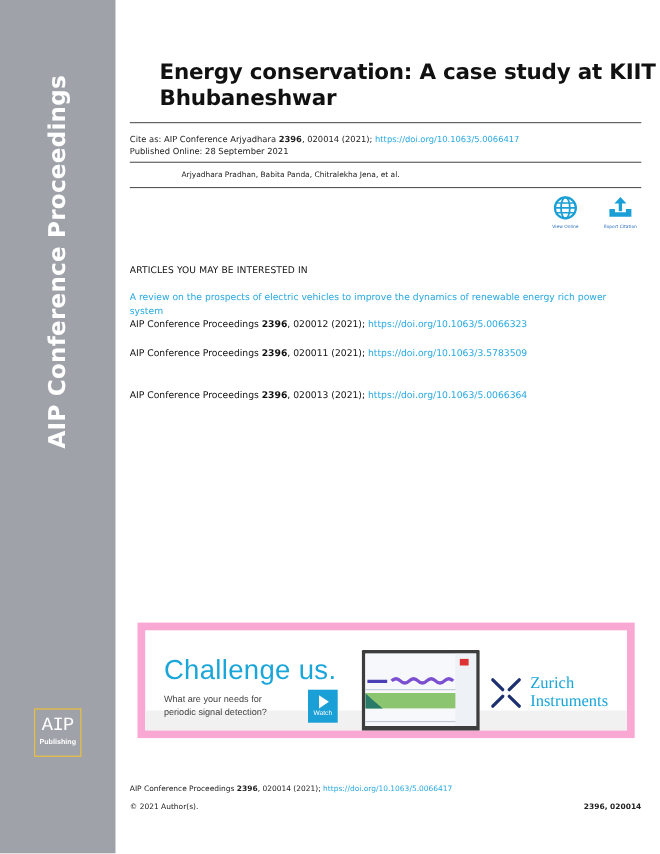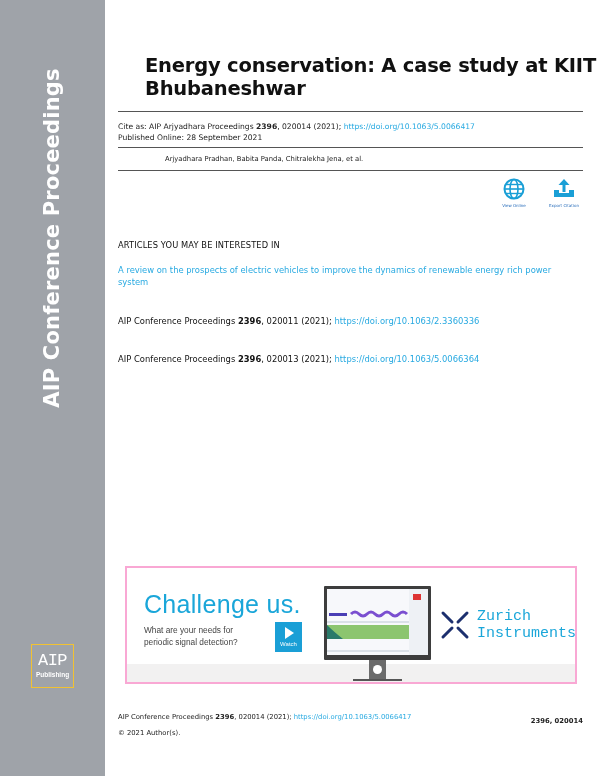--- a/index.html
+++ b/index.html
@@ -24,55 +24,55 @@
 
   .icon-btn { position: absolute; width: 40px; text-align: center; }
   .icon-btn svg { display: block; margin: 0 auto; }
   .icon-label { font-size: 4px; color: #2a6ebb; margin-top: 3px; white-space: nowrap; }
 
   .section-head { position: absolute; left: 0; top: 240px; font-size: 8.3px; font-weight: normal; color: #111; letter-spacing: 0.1px; }
   .article { position: absolute; left: 0; width: 465px; }
   .article-title { font-size: 8.4px; line-height: 12px; color: #27a9e1; }
   .article-cite { font-size: 8.4px; line-height: 12px; color: #111; white-space: nowrap; }
 
-  .ad { position: absolute; left: 125px; top: 566px; width: 452px; height: 118px; border: 2px solid #f9a8d4; background: #fff; overflow: hidden; }
+  .ad { position: absolute; left: 125px; top: 566px; width: 452px; height: 105px; border: 7px solid #f9a8d4; background: #fff; overflow: hidden; }
   .ad-floor { position: absolute; left: 0; bottom: 0; width: 100%; height: 18px; background: #f2f1f1; }
   .ad-headline { position: absolute; left: 17px; top: 22px; font-size: 25px; color: #1aa6d9; font-family: "Liberation Sans", sans-serif; letter-spacing: 0.3px; }
   .ad-sub { position: absolute; left: 17px; top: 56px; font-size: 8.3px; line-height: 12px; color: #444; font-family: "Liberation Sans", sans-serif; }
   .ad-watch { position: absolute; left: 148px; top: 54px; width: 27px; height: 30px; background: #1a9fd6; color: #fff; text-align: center; }
   .ad-watch .play { width: 0; height: 0; border-left: 9px solid #fff; border-top: 6px solid transparent; border-bottom: 6px solid transparent; margin: 5px auto 0 10px; }
   .ad-watch .w { font-size: 6px; margin-top: 2px; font-family: "Liberation Sans", sans-serif; }
   .monitor { position: absolute; left: 197px; top: 18px; width: 107px; height: 74px; background: #3d3d3d; border-radius: 1px; }
   .screen { position: absolute; left: 3px; top: 3px; width: 101px; height: 66px; background: #f5f7fa; overflow: hidden; }
   .stand { position: absolute; left: 242px; top: 92px; width: 17px; height: 20px; background: #6b6b6b; }
   .stand-hole { position: absolute; left: 246px; top: 97px; width: 9px; height: 9px; border-radius: 50%; background: #fff; }
   .stand-base { position: absolute; left: 226px; top: 111px; width: 49px; height: 2px; background: #555; }
   .zi-mark { position: absolute; left: 313px; top: 42px; }
-  .zi-text { position: absolute; left: 350px; top: 40px; font-size: 15px; line-height: 17px; color: #1aa6d9; font-family: Liberation Mono, monospace; }
+  .zi-text { position: absolute; left: 350px; top: 40px; font-size: 15px; line-height: 17px; color: #1aa6d9; font-family: Liberation Serif, serif; }
 
   .footer { position: absolute; left: 118px; width: 465px; font-size: 6.8px; color: #222; white-space: nowrap; }
-  .footer-right { position: absolute; right: 0; top: 4px; }
+  .footer-right { position: absolute; right: 0; top: 16px; }
 </style>
 </head>
 <body>
 
 <div class="sidebar">
   <div class="sidebar-title">AIP Conference Proceedings</div>
   <div class="aip-logo">
     <div class="big">AIP</div>
     <div class="small">Publishing</div>
   </div>
 </div>
 
 <div class="main">
   <div class="title">Energy conservation: A case study at KIIT Bhubaneshwar</div>
   <div class="rule" style="top:111px"></div>
 
   <div class="meta" style="top:121px">
-    <span>Cite as: AIP Arjyadhara Proceedings </span><b>2396</b><span>, 020014 (2021); </span><span class="link">https://doi.org/10.1063/5.0066417</span>
+    <span>Cite as: AIP Conference Arjyadhara </span><b>2396</b><span>, 020014 (2021); </span><span class="link">https://doi.org/10.1063/5.0066417</span>
   </div>
   <div class="meta" style="top:132px">Published Online: 28 September 2021</div>
   <div class="rule" style="top:147px"></div>
   <div class="authors">Arjyadhara Pradhan, Babita Panda, Chitralekha Jena, et al.</div>
   <div class="rule" style="top:170px"></div>
 
   <div class="icon-btn" style="left:376px; top:178px;">
     <svg width="22" height="22" viewBox="0 0 22 22">
       <circle cx="11" cy="11" r="9.5" fill="none" stroke="#1a9fd6" stroke-width="2"></circle>
       <ellipse cx="11" cy="11" rx="4" ry="9.5" fill="none" stroke="#1a9fd6" stroke-width="1.6"></ellipse>
@@ -88,23 +88,24 @@
       <rect x="10.5" y="6" width="3" height="8" fill="#1a9fd6"></rect>
       <path d="M6.5 7 L12 1 L17.5 7 Z" fill="#1a9fd6"></path>
     </svg>
     <div class="icon-label">Export Citation</div>
   </div>
 
   <div class="section-head">ARTICLES YOU MAY BE INTERESTED IN</div>
 
   <div class="article" style="top:264px">
     <div class="article-title">A review on the prospects of electric vehicles to improve the dynamics of renewable energy rich power system</div>
+    <div class="article-cite"><span>AIP Conference Proceedings </span><b>2396</b><span>, 020012 (2021); </span><span class="link">https://doi.org/10.1063/5.0066323</span></div>
   </div>
   <div class="article" style="top:315px">
-    <div class="article-cite"><span>AIP Conference Proceedings </span><b>2396</b><span>, 020011 (2021); </span><span class="link">https://doi.org/10.1063/2.3360336</span></div>
+    <div class="article-cite"><span>AIP Conference Proceedings </span><b>2396</b><span>, 020011 (2021); </span><span class="link">https://doi.org/10.1063/3.5783509</span></div>
   </div>
   <div class="article" style="top:353px">
     <div class="article-cite"><span>AIP Conference Proceedings </span><b>2396</b><span>, 020013 (2021); </span><span class="link">https://doi.org/10.1063/5.0066364</span></div>
   </div>
 </div>
 
 <div class="ad">
   <div class="ad-floor"></div>
   <div class="ad-headline">Challenge us.</div>
   <div class="ad-sub">

